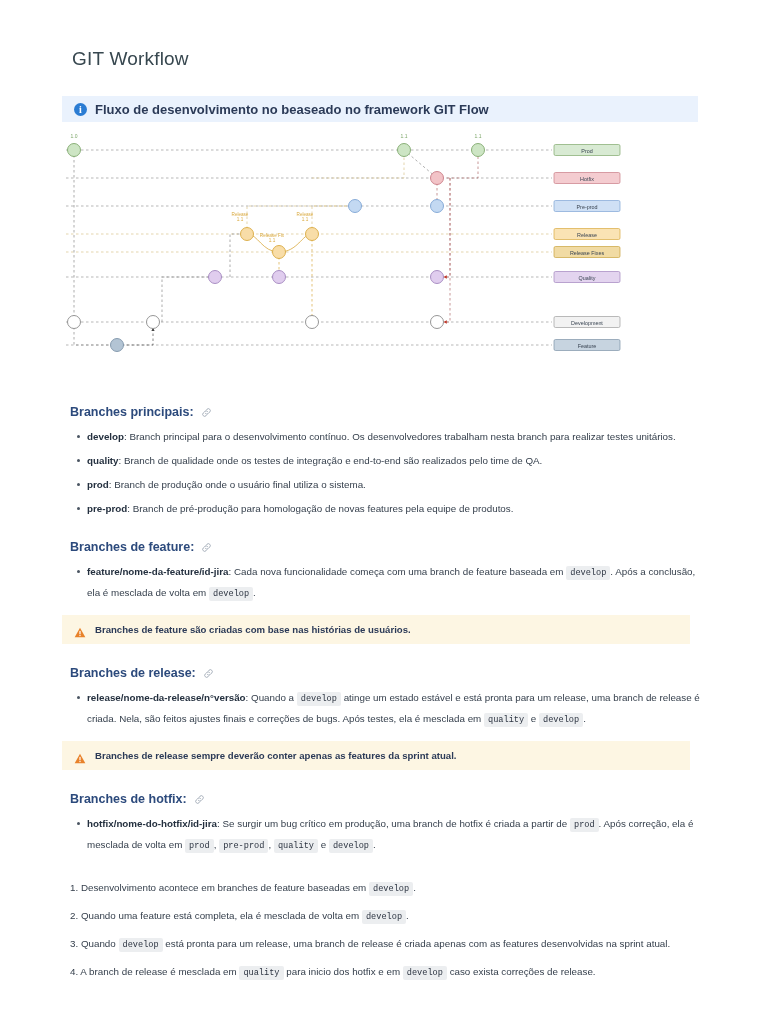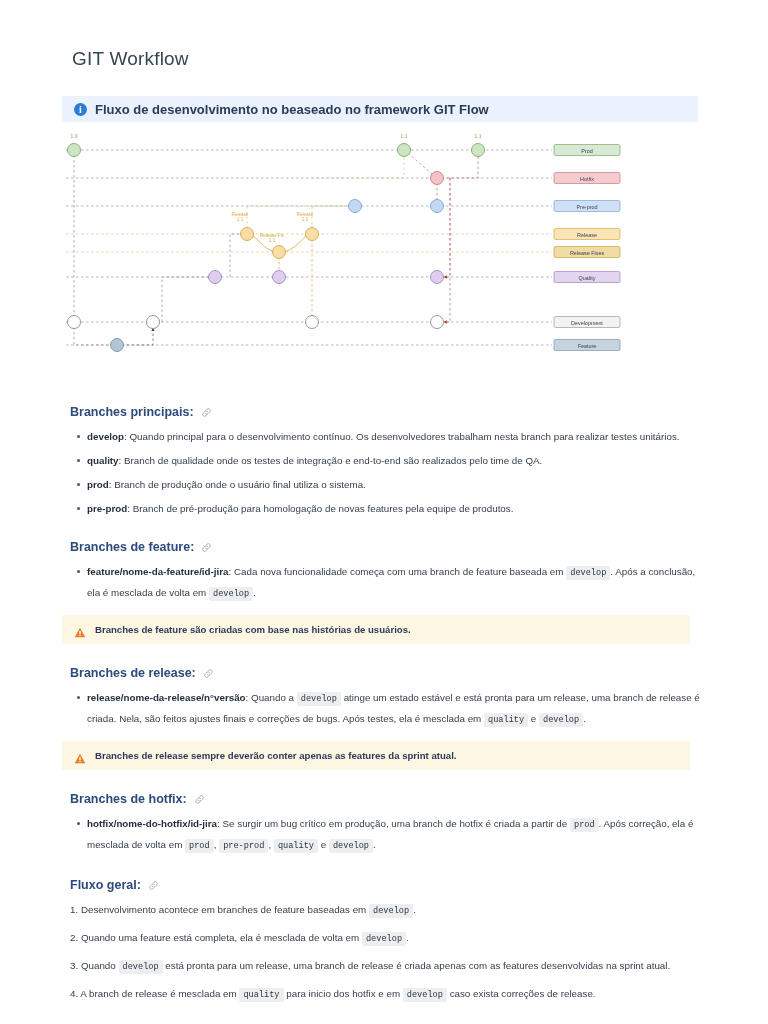--- a/index.html
+++ b/index.html
@@ -240,21 +240,21 @@
       <h2 class="section-head">
         <span>Branches principais:</span>
         <span class="anchor-icon">
           <svg viewBox="0 0 16 16" width="11" height="11">
               <path d="M6.5 9.5a2.8 2.8 0 0 0 4 0l2.2-2.2a2.8 2.8 0 0 0-4-4L7.6 4.4" fill="none" stroke="#5a6a80" stroke-width="1.4" stroke-linecap="round"></path>
               <path d="M9.5 6.5a2.8 2.8 0 0 0-4 0L3.3 8.7a2.8 2.8 0 0 0 4 4l1.1-1.1" fill="none" stroke="#5a6a80" stroke-width="1.4" stroke-linecap="round"></path>
             </svg>
         </span>
       </h2>
       <ul class="bullets">
-        <li><span class="b">develop</span><span>: Quando principal para o desenvolvimento contínuo. Os desenvolvedores trabalham nesta branch para realizar testes unitários.</span></li>
+        <li><span class="b">develop</span><span>: Branch principal para o desenvolvimento contínuo. Os desenvolvedores trabalham nesta branch para realizar testes unitários.</span></li>
         <li><span class="b">quality</span><span>: Branch de qualidade onde os testes de integração e end-to-end são realizados pelo time de QA.</span></li>
         <li><span class="b">prod</span><span>: Branch de produção onde o usuário final utiliza o sistema.</span></li>
         <li><span class="b">pre-prod</span><span>: Branch de pré-produção para homologação de novas features pela equipe de produtos.</span></li>
       </ul>
     </div>
 
     <div class="section">
       <h2 class="section-head">
         <span>Branches de feature:</span>
         <span class="anchor-icon">
@@ -326,29 +326,20 @@
           <code>prod</code><span>. Após correção, ela é mesclada de volta em</span>
           <code>prod</code><span>,</span>
           <code>pre-prod</code><span>,</span>
           <code>quality</code> <span>e</span>
           <code>develop</code><span>.</span>
         </li>
       </ul>
     </div>
 
     <div class="section">
-      <h2 class="section-head">
-        <span>Fluxo geral:</span>
-        <span class="anchor-icon">
-          <svg viewBox="0 0 16 16" width="11" height="11">
-              <path d="M6.5 9.5a2.8 2.8 0 0 0 4 0l2.2-2.2a2.8 2.8 0 0 0-4-4L7.6 4.4" fill="none" stroke="#5a6a80" stroke-width="1.4" stroke-linecap="round"></path>
-              <path d="M9.5 6.5a2.8 2.8 0 0 0-4 0L3.3 8.7a2.8 2.8 0 0 0 4 4l1.1-1.1" fill="none" stroke="#5a6a80" stroke-width="1.4" stroke-linecap="round"></path>
-            </svg>
-        </span>
-      </h2>
       <ol class="steps">
         <li><span>Desenvolvimento acontece em branches de feature baseadas em</span>
           <code>develop</code><span>.</span></li>
         <li><span>Quando uma feature está completa, ela é mesclada de volta em</span>
           <code>develop</code><span>.</span></li>
         <li><span>Quando</span>
           <code>develop</code> <span>está pronta para um release, uma branch de release é criada apenas com as features desenvolvidas na sprint atual.</span></li>
         <li><span>A branch de release é mesclada em</span>
           <code>quality</code> <span>para inicio dos hotfix e em</span>
           <code>develop</code> <span>caso exista correções de release.</span></li>

